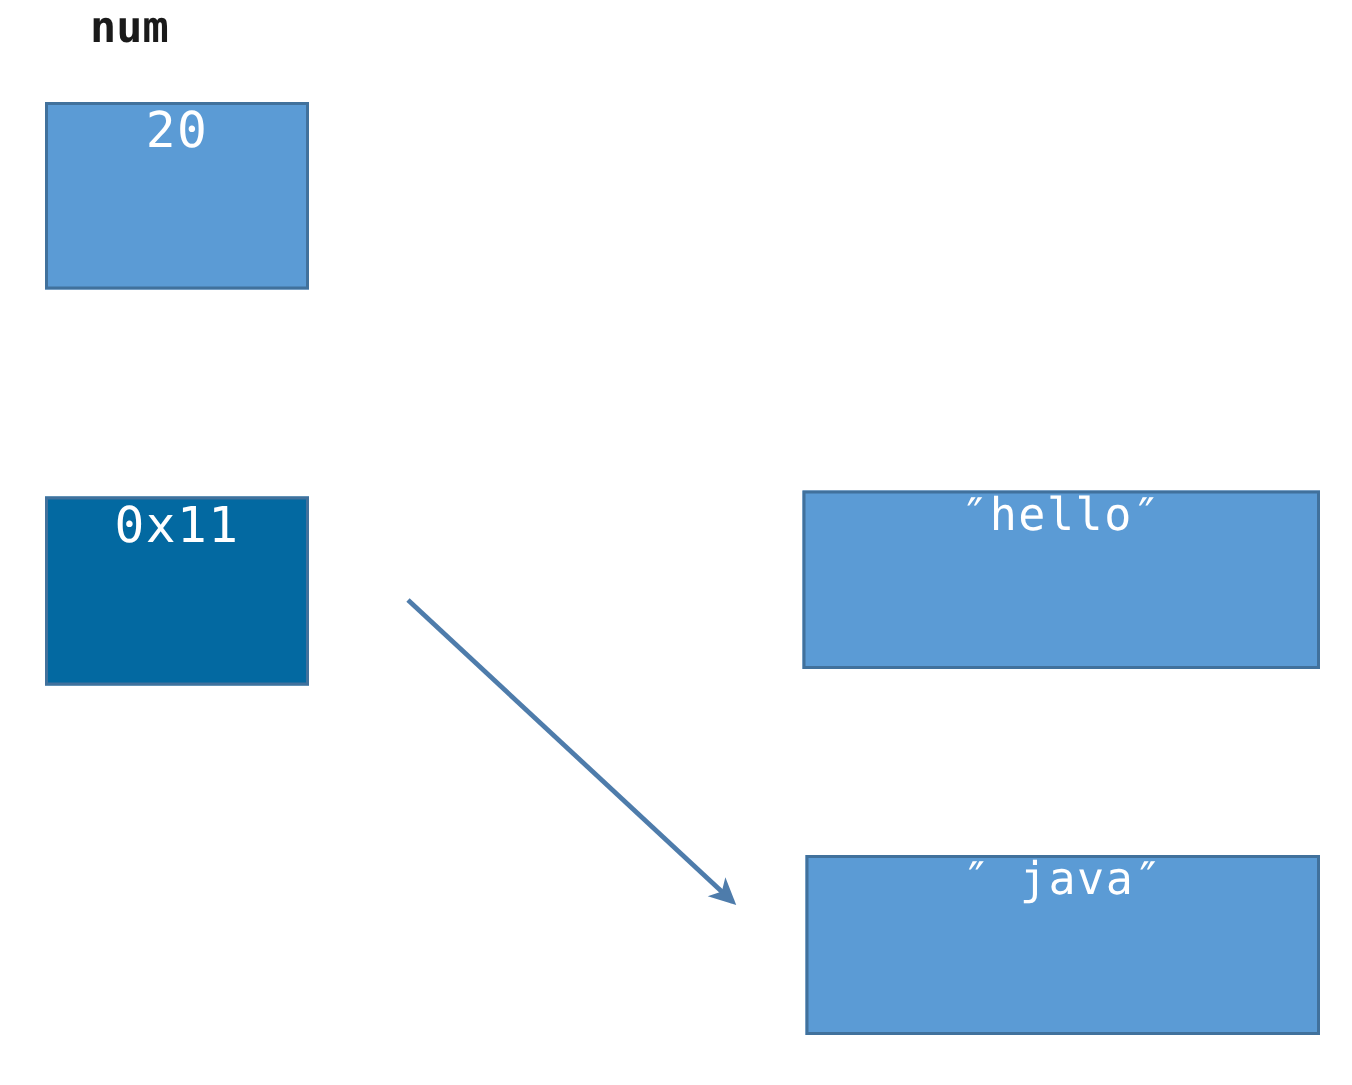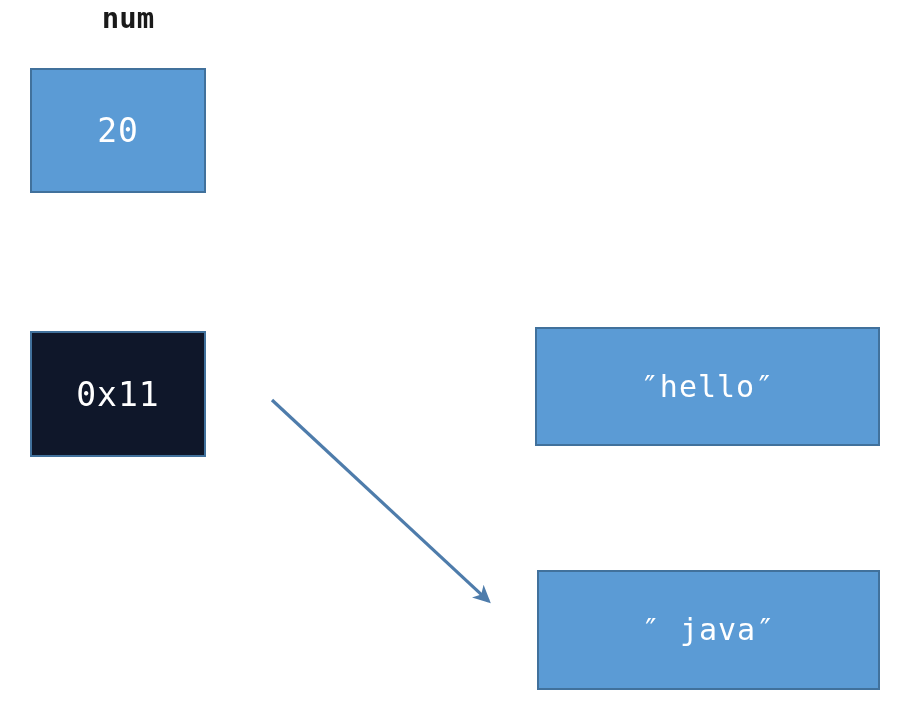--- a/index.html
+++ b/index.html
@@ -22,37 +22,37 @@
   
   .var-label {
     position: absolute;
     color: #1a1a1a;
     font-family: "DejaVu Sans Mono", monospace;
     font-size: 29px;
     font-weight: 700;
     letter-spacing: 0px;
     line-height: 1;
     white-space: pre;
-    text-align: center;
+    text-align: left;
   }
   .var-label.misspelled {
     
     text-decoration: underline wavy #e23b3b;
     text-decoration-thickness: 2px;
     text-underline-offset: 5px;
   }
 
   
   .box {
     position: absolute;
     box-sizing: border-box;
     background: #5b9bd5;
     border: 2px solid #000000;
     display: flex;
-    align-items: center;
+    align-items: flex-start;
     justify-content: center;
   }
   .box-text {
     color: #ffffff;
     font-family: "DejaVu Sans Mono", monospace;
     font-size: 33px;
     font-weight: 400;
     line-height: 1;
     white-space: pre;
     letter-spacing: 1px;
@@ -76,21 +76,21 @@
 
 <div id="canvas" style="width: 901px; height: 723px; background: rgb(255, 255, 255);">
 
   <div class="var-label" style="left: 60px; top: 4px; width: 136px; color: rgb(26, 26, 26);">num</div>
 
   <div class="box" style="left: 30px; top: 68px; width: 176px; height: 125px; background: rgb(91, 155, 213); border-color: rgb(65, 113, 156);">
     <span class="box-text" style="color: rgb(255, 255, 255);">20</span>
   </div>
 
 
-  <div class="box" style="left: 30px; top: 331px; width: 176px; height: 126px; background: #0f172a; border-color: rgb(65, 113, 156);">
+  <div class="box" style="left: 30px; top: 331px; width: 176px; height: 126px; background: #0369a1; border-color: rgb(65, 113, 156);">
     <span class="box-text" style="color: rgb(255, 255, 255);">0x11</span>
   </div>
 
   <div class="box" style="left: 535px; top: 327px; width: 345px; height: 119px; background: rgb(91, 155, 213); border-color: rgb(65, 113, 156);">
     <span class="box-text small" style="color: rgb(255, 255, 255);">″hello″</span>
   </div>
 
   <div class="box" style="left: 537px; top: 570px; width: 343px; height: 120px; background: rgb(91, 155, 213); border-color: rgb(65, 113, 156);">
     <span class="box-text small" style="color: rgb(255, 255, 255);">″ java″</span>
   </div>

